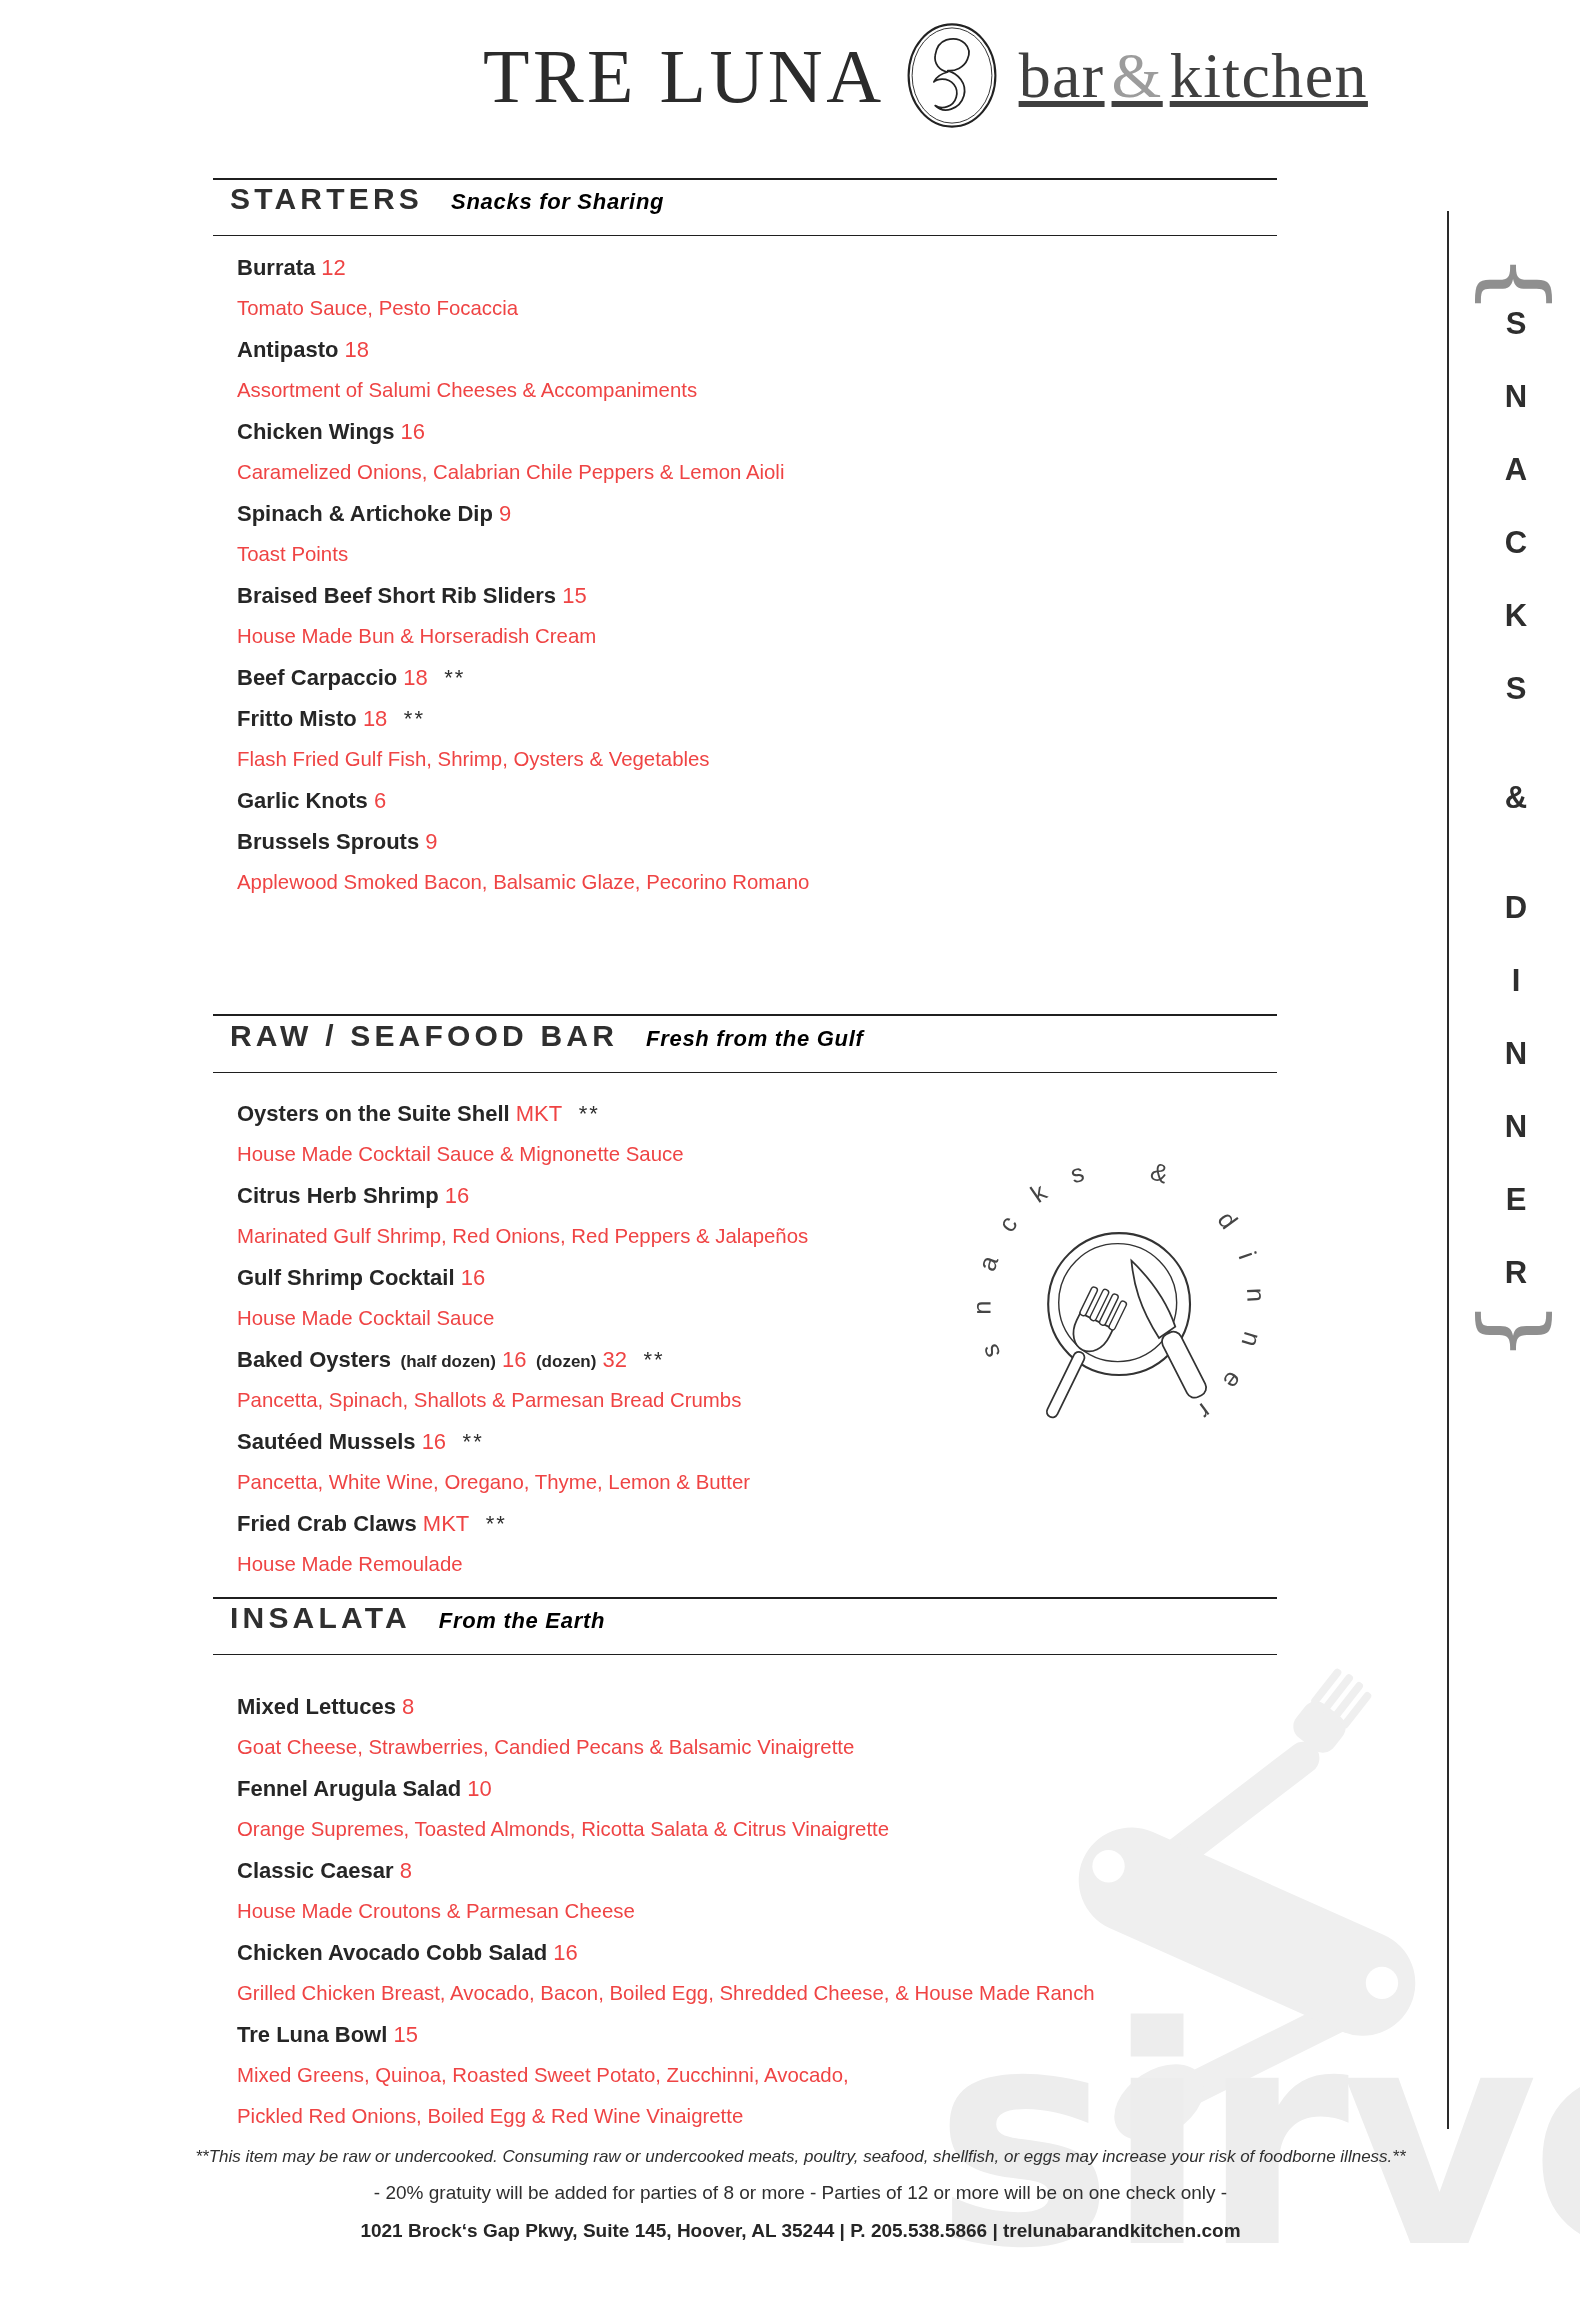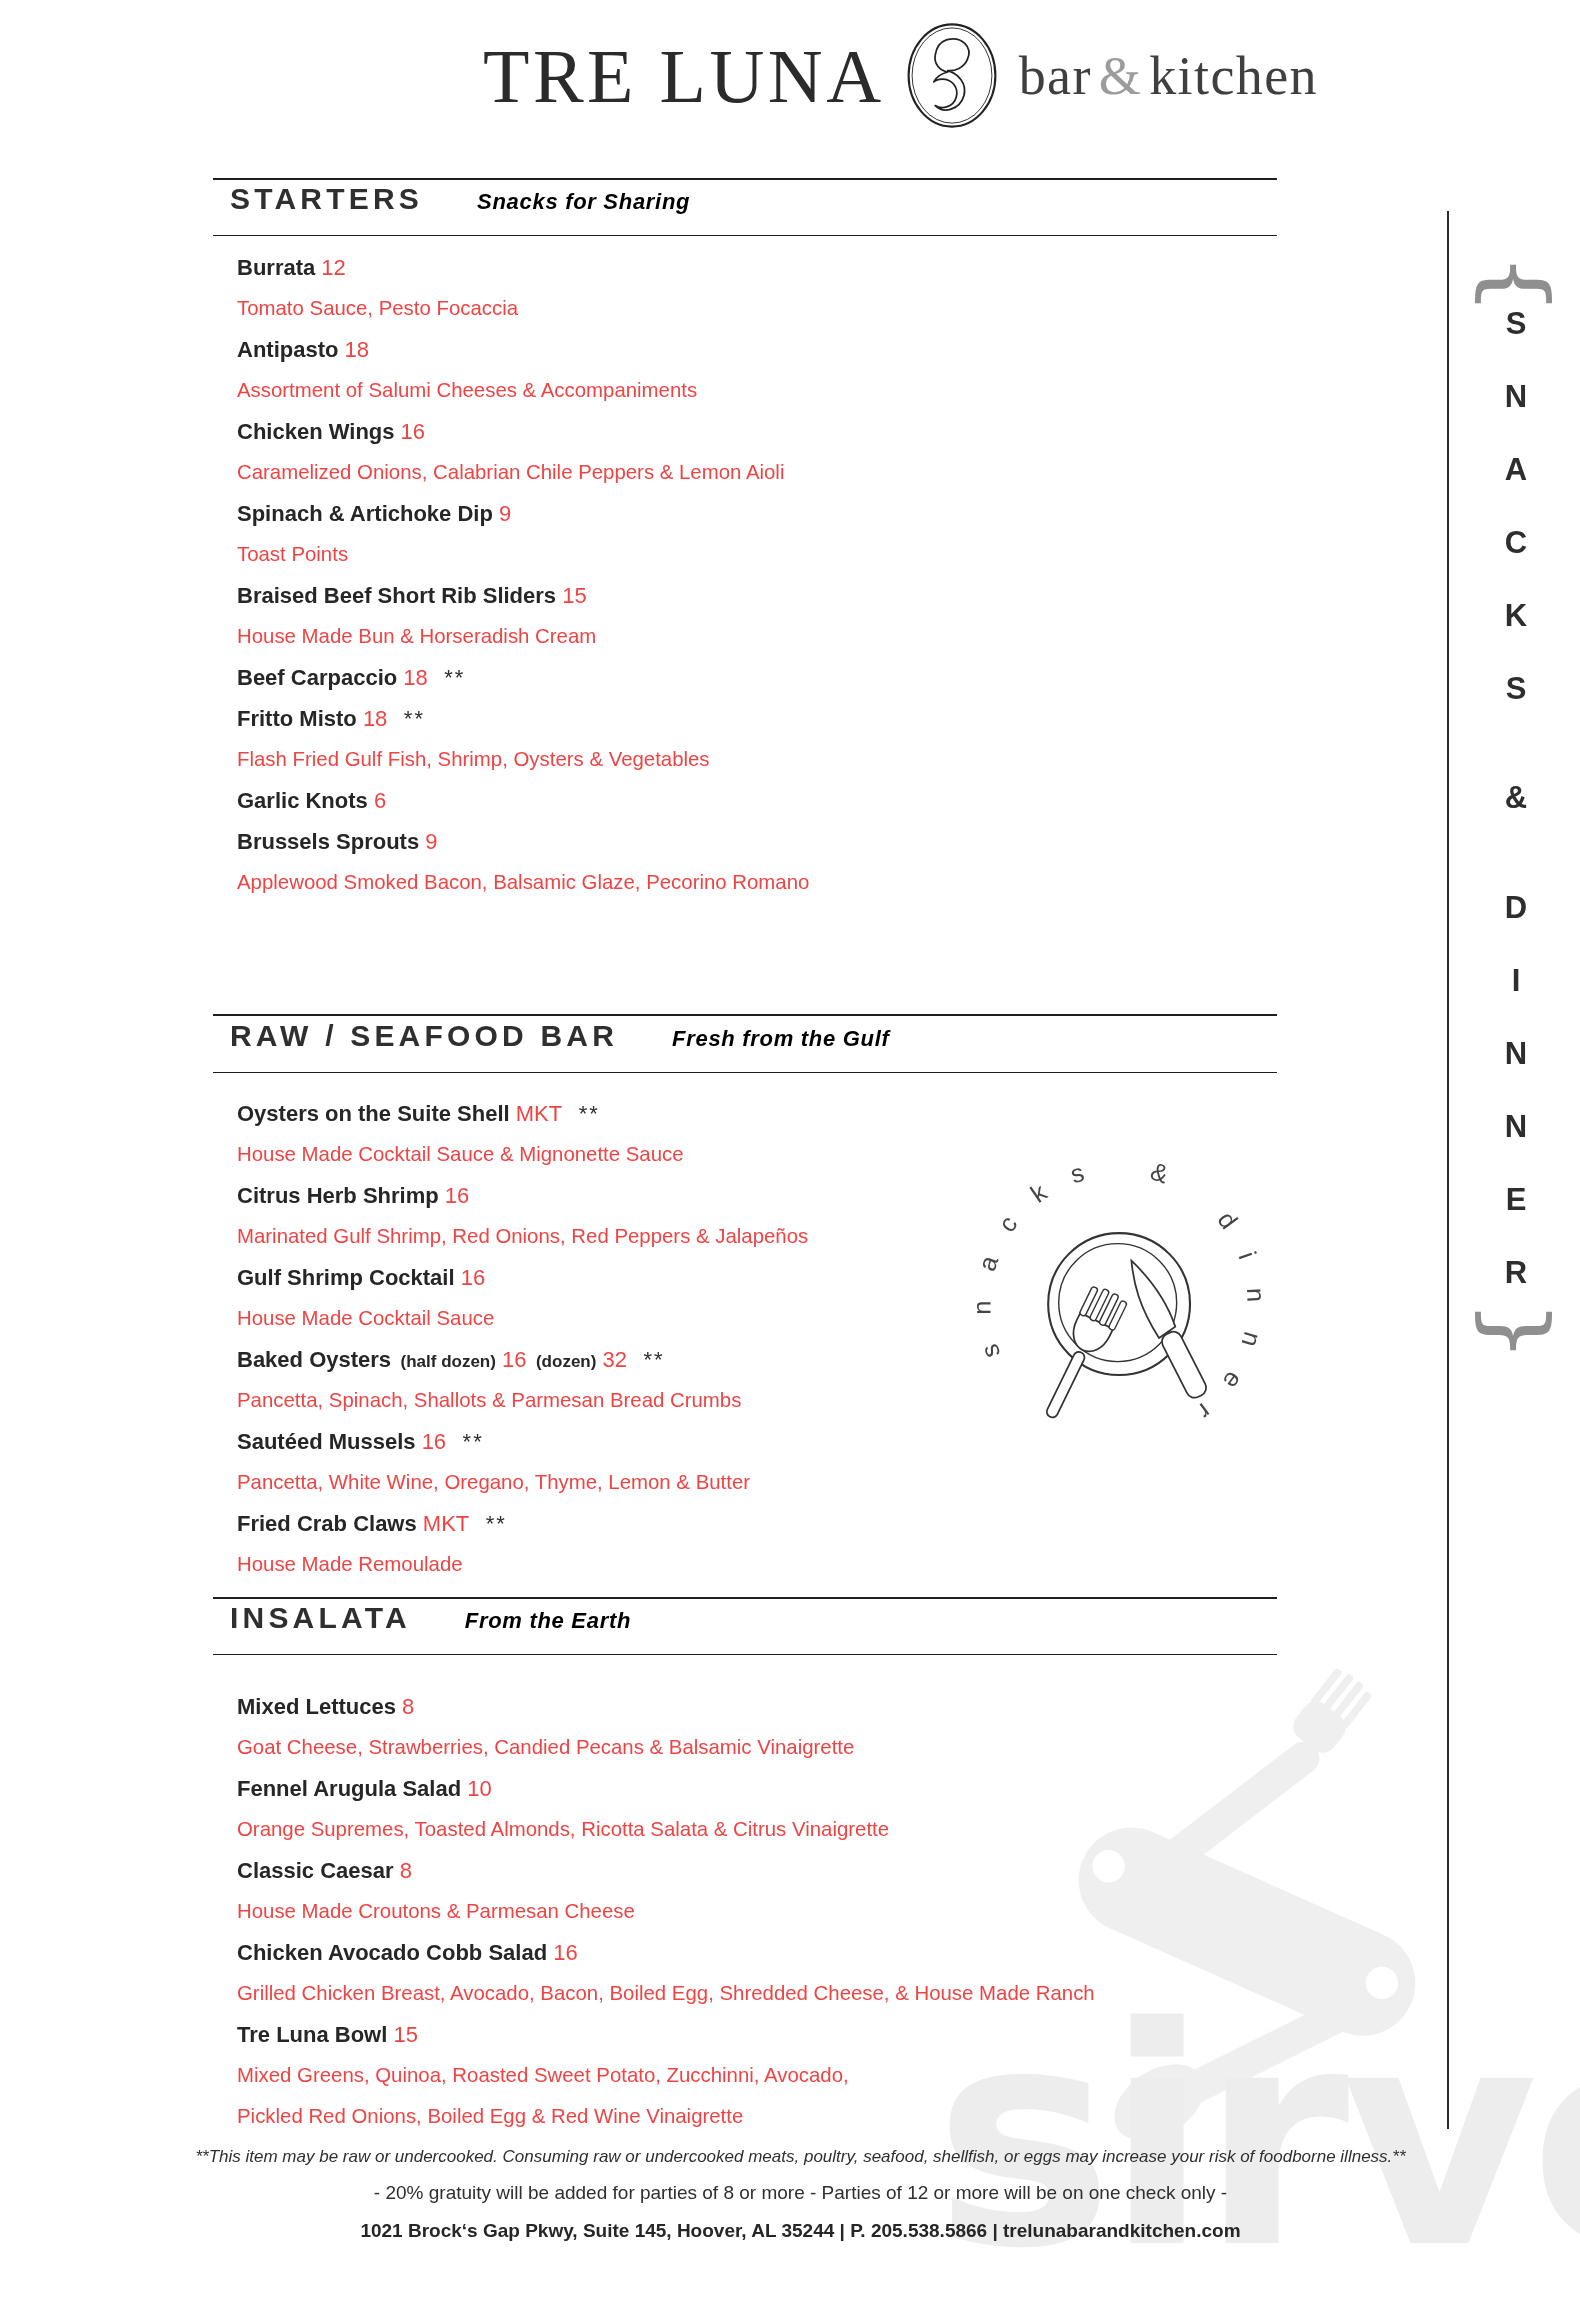--- a/index.html
+++ b/index.html
@@ -4,28 +4,28 @@
 <style>
   html,body{margin:0;padding:0;background:#fff;}
   #page{position:relative;width:1580px;height:2319px;background:#ffffff;overflow:hidden;
         font-family:"Liberation Sans",sans-serif;color:#2f2f2f;}
 
   
   .brand{position:absolute;left:483px;top:18px;height:115px;display:flex;align-items:center;gap:18px;}
   .brand-name{font-family:"Liberation Serif",serif;font-weight:normal;font-size:76px;
               letter-spacing:3.5px;color:#2b2b2b;line-height:1;}
   .brand-logo{width:98px;height:111px;}
-  .brand-tagline{font-family:"Liberation Serif",serif;font-size:54px;color:#3f3f3f;
-                 letter-spacing:1.4px;line-height:1;white-space:nowrap;}
+  .brand-tagline{font-family:"Liberation Serif",serif;font-size:64px;color:#3f3f3f;
+                 letter-spacing:1.4px;line-height:1;white-space:nowrap;text-decoration:underline;}
   .brand-amp{color:#9c9c9c;padding:0 7px;}
 
   
   .rule{position:absolute;left:213px;width:1064px;background:#1f1f1f;}
   .rule-thick{height:2.1px;} .rule-thin{height:1.4px;}
-  .section-head{position:absolute;left:230px;display:flex;align-items:baseline;gap:54px;white-space:nowrap;}
+  .section-head{position:absolute;left:230px;display:flex;align-items:baseline;gap:28px;white-space:nowrap;}
   .section-title{font-size:30px;font-weight:bold;letter-spacing:4.2px;color:#2f2f2f;line-height:1;}
   .section-sub{font-style:italic;font-weight:bold;font-size:22px;color:#000000;letter-spacing:0.7px;}
 
   
   .items{position:absolute;left:237px;width:1043px;}
   .item-line{line-height:41px;height:41px;white-space:nowrap;}
   .item-name{font-weight:bold;font-size:22px;color:#262626;margin-top:17px;}
   .item-price{font-weight:normal;font-size:22px;color:#ef4444;}
   .sub-label{font-weight:bold;font-size:17px;color:#262626;}
   .item-stars{font-size:22px;color:#2f2f2f;letter-spacing:2.1px;}

